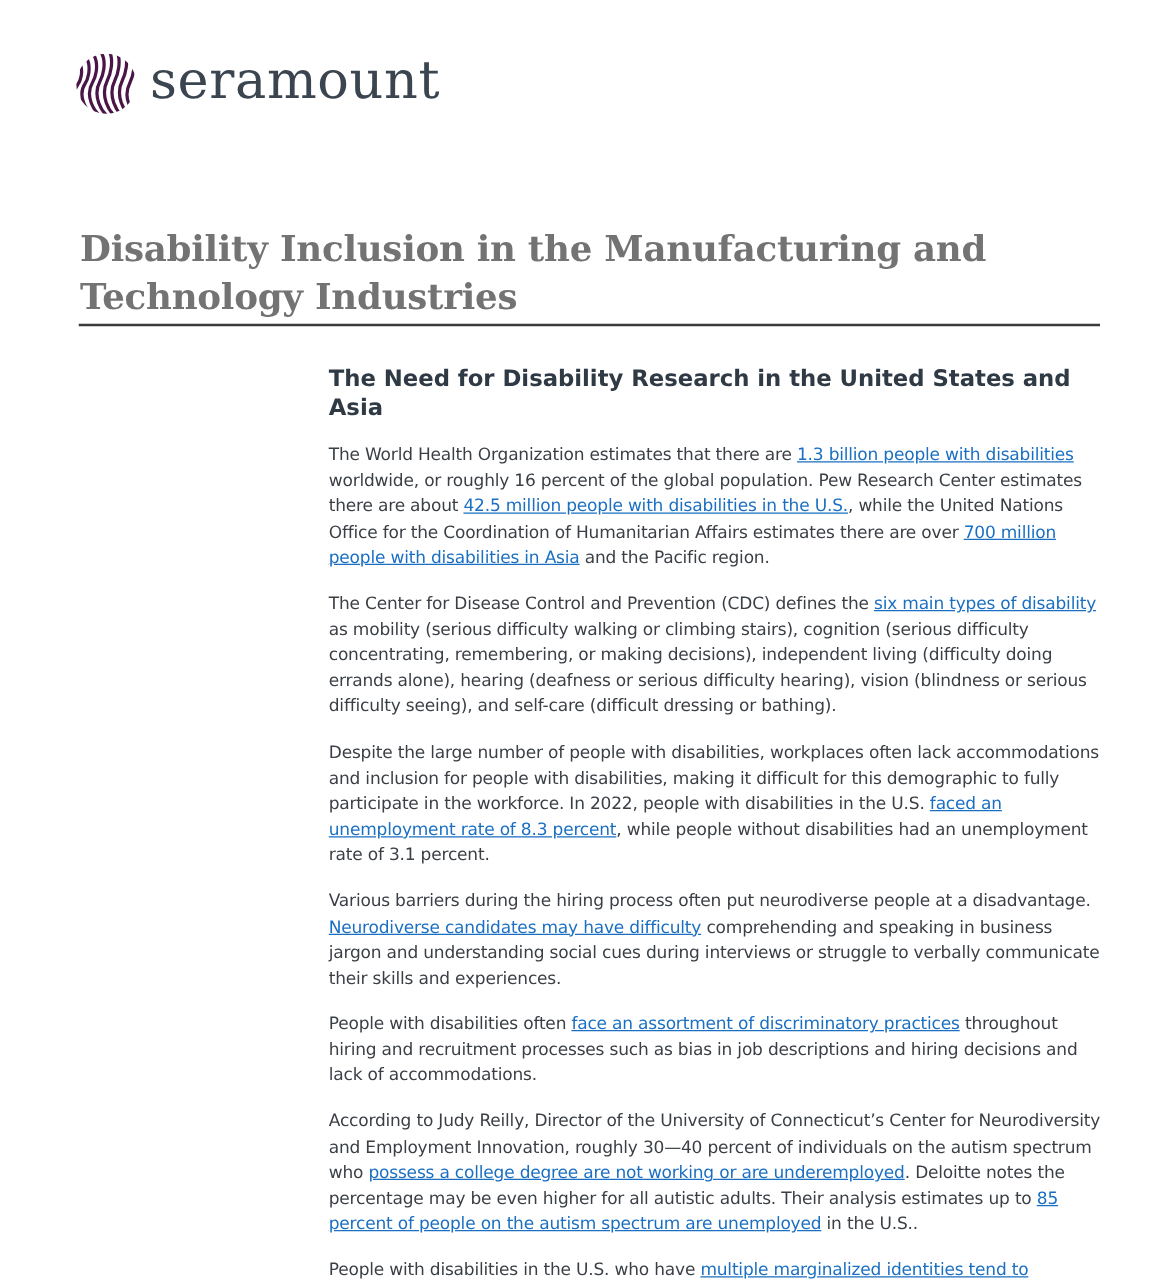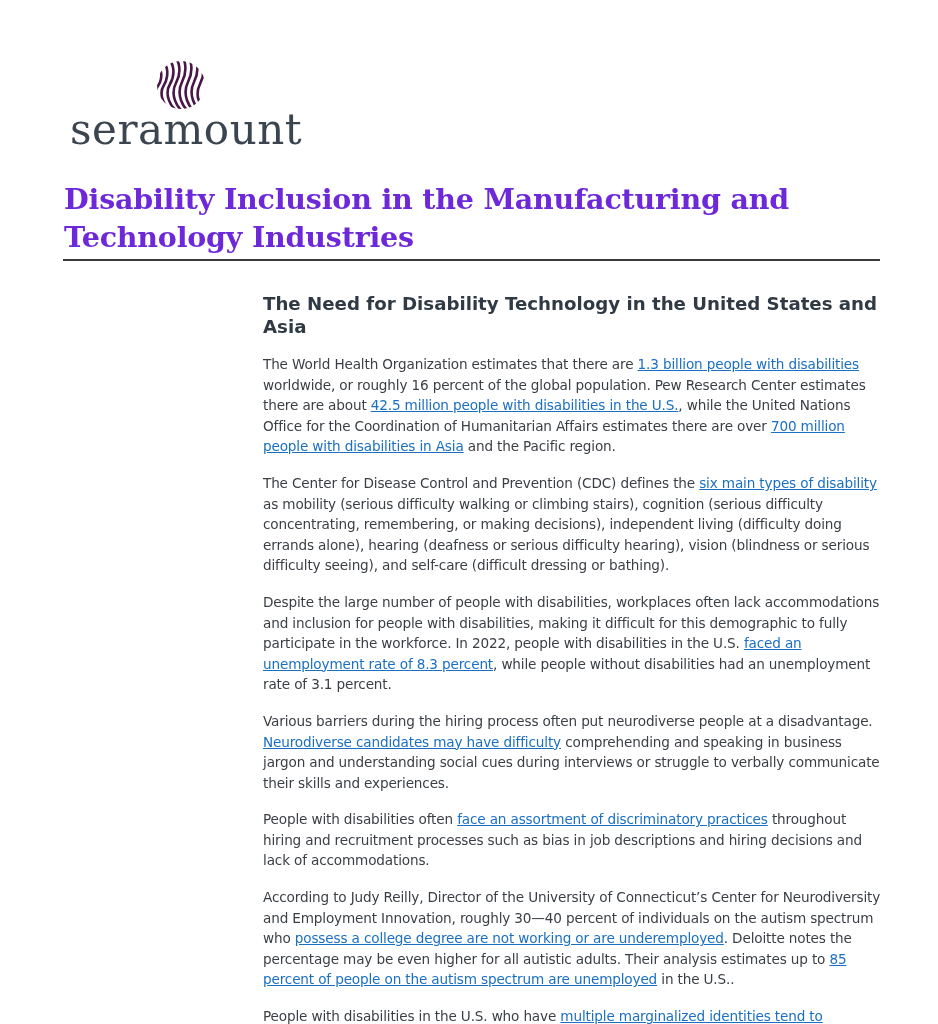--- a/index.html
+++ b/index.html
@@ -1,27 +1,27 @@
 <!DOCTYPE html>
 <html><head>
   <meta charset="utf-8">
   <style>
     html, body { margin: 0; padding: 0; background: #ffffff; }
     body { width: 938px; height: 1024px; overflow: hidden; position: relative; }
-    .logo { position: absolute; left: 60px; top: 58px; display: flex; align-items: center; flex-direction: column; }
+    .logo { position: absolute; left: 60px; top: 40px; display: flex; align-items: center; }
     .logo-mark { width: 50px; height: 54px; }
     .logo-text {
       font-family: "DejaVu Serif", serif; font-size: 42px; color: #3b4550;
       margin-left: 10px; letter-spacing: 0.5px; line-height: 1;
       position: relative; top: -3px; font-weight: normal;
     }
     .doc-title {
       position: absolute; left: 64px; top: 180px; width: 820px; margin: 0;
       font-family: "DejaVu Serif", serif; font-weight: bold;
-      font-size: 28.5px; line-height: 38px; color: #6d28d9; letter-spacing: -0.2px;
+      font-size: 28.5px; line-height: 38px; color: #737373; letter-spacing: -0.2px;
     }
     .rule { position: absolute; left: 63px; top: 259px; width: 817px; height: 2px; background: #3a3a3a; }
     .content { position: absolute; left: 263px; top: 292px; width: 620px; }
     .section-heading {
       margin: 0 0 10px 0; font-family: "DejaVu Sans", sans-serif; font-weight: bold;
       font-size: 18.2px; line-height: 23px; color: #2f3a45;
     }
     .para {
       margin: 16px 0 12px 0; font-family: "DejaVu Sans", sans-serif; font-size: 13.6px;
       line-height: 20.6px; color: #3a3f45; letter-spacing: -0.15px;
@@ -49,21 +49,21 @@
       <path d="M36 2 C 48 -6, 50 14, 44 26 C 38 38, 44 50, 54 54"></path>
     </g>
   </svg>
   <span class="logo-text">seramount</span>
 </div>
 
 <h1 class="doc-title">Disability Inclusion in the Manufacturing and Technology Industries</h1>
 <div class="rule"></div>
 
 <div class="content">
-  <h2 class="section-heading">The Need for Disability Technology in the United States and Asia</h2>
+  <h2 class="section-heading">The Need for Disability Research in the United States and Asia</h2>
 
   <p class="para">
     <span>The World Health Organization estimates that there are </span><a>1.3 billion people with disabilities</a><span> worldwide, or roughly 16 percent of the global population. Pew Research Center estimates there are about </span><a>42.5 million people with disabilities in the U.S.</a><span>, while the United Nations Office for the Coordination of Humanitarian Affairs estimates there are over </span><a>700 million people with disabilities in Asia</a><span> and the Pacific region.</span>
   </p>
 
   <p class="para">
     <span>The Center for Disease Control and Prevention (CDC) defines the </span><a>six main types of disability</a><span> as mobility (serious difficulty walking or climbing stairs), cognition (serious difficulty concentrating, remembering, or making decisions), independent living (difficulty doing errands alone), hearing (deafness or serious difficulty hearing), vision (blindness or serious difficulty seeing), and self-care (difficult dressing or bathing).</span>
   </p>
 
   <p class="para">

